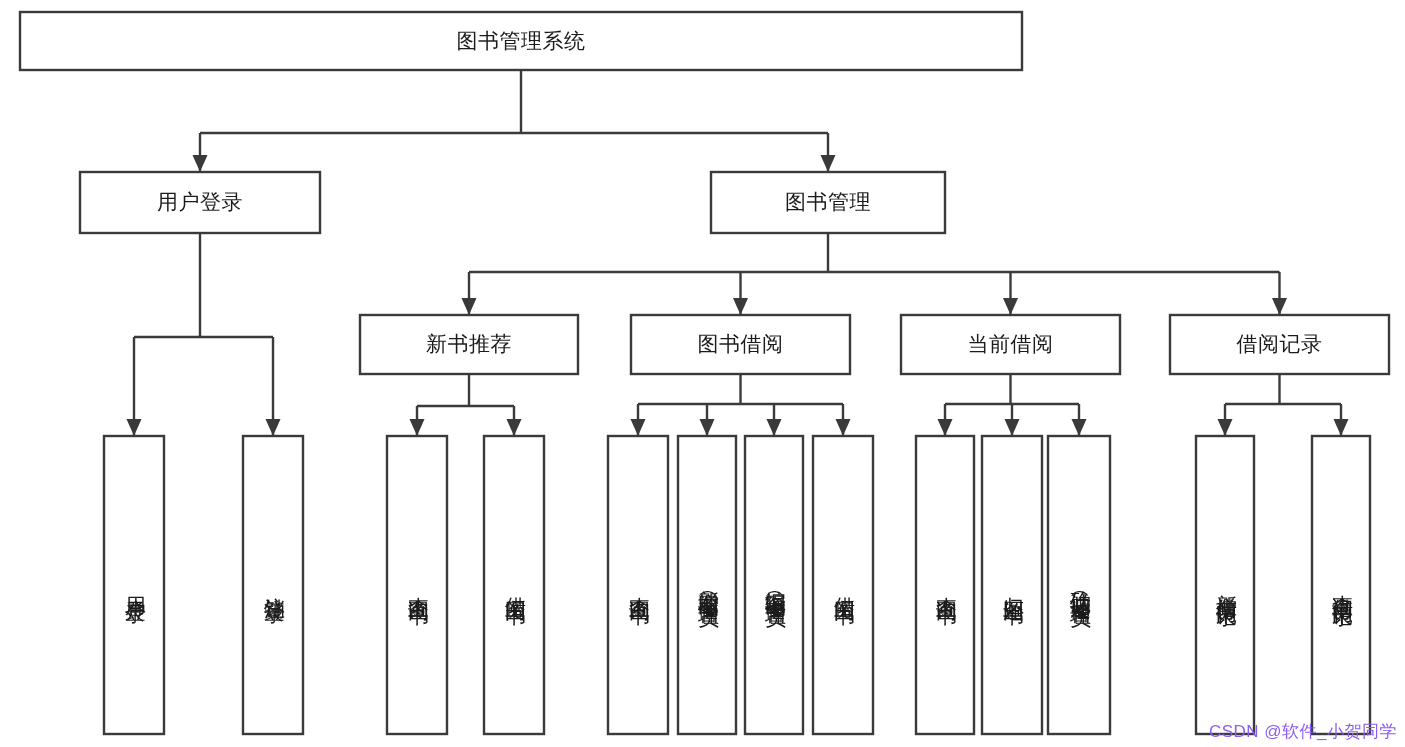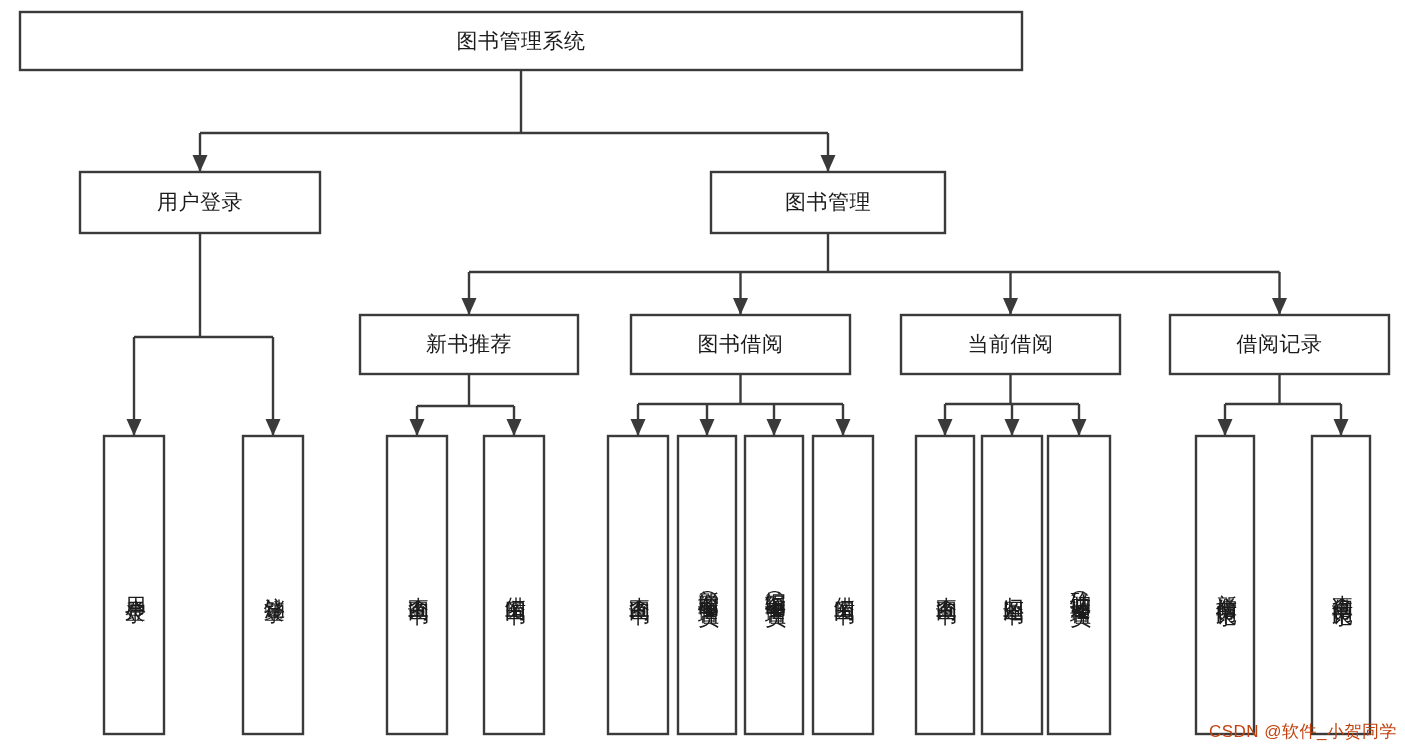--- a/index.html
+++ b/index.html
@@ -51,21 +51,21 @@
   .arrow-head {
     fill: #3a3a3a;
     stroke: none;
   }
   .watermark {
     position: absolute;
     right: 8px;
     bottom: 4px;
     font-family: "Liberation Sans", "DejaVu Sans", sans-serif;
     font-size: 17px;
-    color: #c2410c;
+    color: #8b5cf6;
     white-space: nowrap;
     pointer-events: none;
     letter-spacing: 0.5px;
   }
 </style>
 </head>
 <body>
 
 <svg id="chart-root" viewBox="0 0 1405 747" xmlns="http://www.w3.org/2000/svg">
   <g id="layer-connectors">

